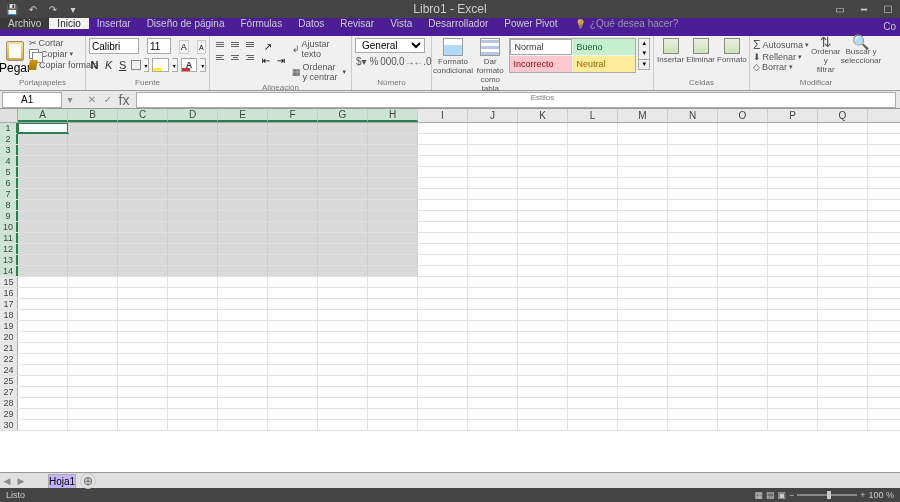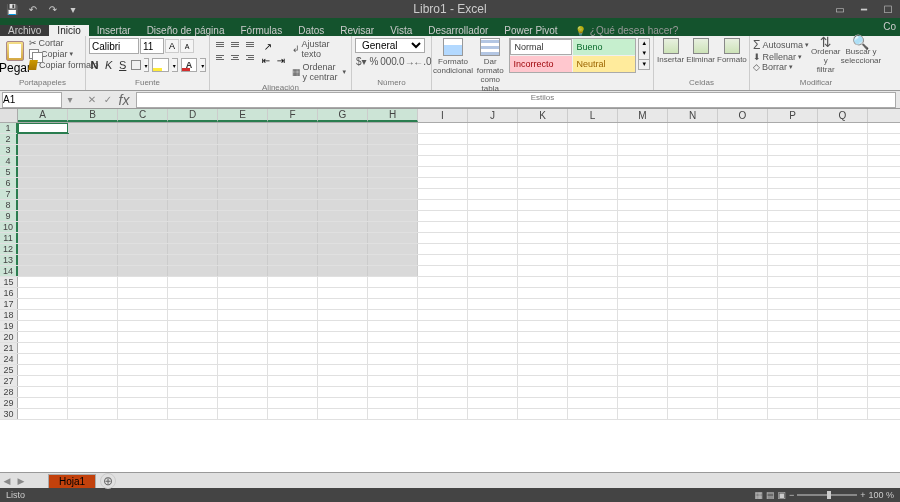--- a/index.html
+++ b/index.html
@@ -7,21 +7,21 @@
 
 
 .titlebar { background: #444; height: 18px; display: flex; align-items: center; color: #ccc; position: relative; }
 .titlebar .qat { display: flex; gap: 2px; padding-left: 4px; }
 .titlebar .qat-btn { width: 18px; height: 14px; display: flex; align-items: center; justify-content: center; color: #ccc; cursor: pointer; }
 .titlebar .title-text { position: absolute; left: 50%; transform: translateX(-50%); font-size: 12px; }
 .titlebar .win-controls { position: absolute; right: 0; display: flex; }
 .titlebar .win-btn { width: 24px; height: 18px; display: flex; align-items: center; justify-content: center; color: #ccc; cursor: pointer; }
 
 
-.tabs { background: #14532d; height: 18px; display: flex; align-items: flex-end; color: #ccc; }
+.tabs { background: #4c1d95; height: 18px; display: flex; align-items: flex-start; color: #ccc; }
 .tab { padding: 0 8px; display: flex; align-items: center; font-size: 10px; cursor: pointer; }
 .tab.active { background: #f0f0f0; color: #222; }
 .tab.file { background: #3a3a3a; }
 .tell-me { margin-left: 10px; color: #999; font-size: 10px; display: flex; align-items: center; gap: 3px; }
 .tell-me::before { content: "💡"; font-size: 9px; opacity: 0.7; }
 .co-indicator { position: absolute; right: 4px; color: #ccc; font-size: 10px; line-height: 18px; top: 18px; }
 
 
 .ribbon { background: #f0f0f0; height: 55px; display: flex; border-bottom: 1px solid #999; }
 .ribbon-group { border-right: 1px solid #ccc; display: flex; flex-direction: column; justify-content: space-between; padding: 2px 3px 0; position: relative; }
@@ -33,21 +33,21 @@
 .paste-icon { width: 18px; height: 20px; background: linear-gradient(#f5e08a, #d4a843); border: 1px solid #a88; border-radius: 2px; position: relative; }
 .paste-icon::after { content: ""; position: absolute; top: 2px; left: 2px; right: 2px; bottom: 2px; background: #fff; }
 .mini-btns { display: flex; flex-direction: column; gap: 1px; font-size: 9px; color: #555; }
 .mini-btn { display: flex; align-items: center; gap: 2px; cursor: pointer; white-space: nowrap; }
 .scissors { color: #444; }
 .copy-icon { display: inline-block; width: 10px; height: 10px; border: 1px solid #888; background: #fff; position: relative; }
 .copy-icon::after { content: ""; position: absolute; left: 2px; top: 2px; width: 9px; height: 9px; border: 1px solid #888; background: #fff; }
 .brush-icon { display: inline-block; width: 8px; height: 10px; background: linear-gradient(#c90, #a70); transform: skewX(-10deg); }
 
 
-.font-row { display: flex; gap: 1px; align-items: center; }
+.font-row { display: flex; gap: 8px; align-items: flex-end; }
 .font-sel { font-size: 10px; border: 1px solid #aaa; background: #fff; height: 16px; }
 .font-name { width: 50px; padding: 0 2px; }
 .font-size { width: 24px; padding: 0 2px; }
 .sq-btn { width: 14px; height: 14px; border: 1px solid #ccc; display: flex; align-items: center; justify-content: center; background: #f5f5f5; font-size: 9px; cursor: pointer; }
 .font-row2 { display: flex; gap: 3px; align-items: center; margin-top: 2px; }
 .fmt { font-size: 11px; cursor: pointer; color: #333; width: 12px; text-align: center; }
 .bold { font-weight: bold; } .italic { font-style: italic; } .under { text-decoration: underline; }
 .color-swatch { width: 18px; height: 14px; border: 1px solid #aaa; position: relative; cursor: pointer; }
 .color-fill { background: #fff; }
 .color-fill::after { content: ""; position: absolute; bottom: 0; left: 0; right: 6px; height: 3px; background: #ffeb3b; }
@@ -87,43 +87,43 @@
 
 
 .edit-col { display: flex; flex-direction: column; font-size: 9px; color: #555; }
 .edit-row { display: flex; gap: 2px; align-items: center; cursor: pointer; }
 .sigma { font-size: 12px; }
 .sort-btn { display: flex; flex-direction: column; align-items: center; width: 32px; font-size: 8px; color: #555; cursor: pointer; text-align: center; line-height: 9px; }
 .find-btn { width: 36px; }
 
 
 .formula-bar { background: #e8e8e8; height: 18px; display: flex; align-items: center; border-bottom: 1px solid #999; }
-.name-box { width: 60px; height: 16px; border: 1px solid #aaa; background: #fff; font-size: 10px; padding: 0 0; margin-left: 2px; display: flex; align-items: center; }
+.name-box { width: 60px; height: 16px; border: 1px solid #aaa; background: #fff; font-size: 10px; padding: 0 18px; margin-left: 2px; display: flex; align-items: center; }
 .fb-btn { width: 16px; height: 16px; display: flex; align-items: center; justify-content: center; color: #888; cursor: pointer; font-size: 10px; }
-.fx { font-style: italic; font-size: 14px; color: #666; }
+.fx { font-size: 14px; color: #666; }
 .formula-input { flex: 1; height: 16px; border: 1px solid #aaa; background: #fff; margin: 0 4px; }
 
 
 .grid-wrap { position: relative; background: #fff; height: 363px; overflow: hidden; }
 .col-headers { display: flex; background: #e8e8e8; border-bottom: 1px solid #aaa; height: 14px; position: sticky; top: 0; }
 .corner { width: 18px; background: #e0e0e0; border-right: 1px solid #aaa; }
 .col-h { width: 50px; text-align: center; font-size: 10px; color: #444; border-right: 1px solid #ccc; cursor: pointer; display: flex; align-items: center; justify-content: center; }
 .col-h.sel { background: #cce4d6; border-bottom: 2px solid #2a7d4f; }
 .rows { }
 .row { display: flex; height: 11px; border-bottom: 1px solid #e0e0e0; }
 .row-h { width: 18px; background: #e8e8e8; border-right: 1px solid #aaa; text-align: center; font-size: 9px; color: #444; cursor: pointer; display: flex; align-items: center; justify-content: center; }
 .row-h.sel { background: #cce4d6; border-right: 2px solid #2a7d4f; }
 .cell { width: 50px; border-right: 1px solid #e0e0e0; }
 .cell.sel { background: #d9d9d9; border-right: 1px solid #ccc; }
 .cell.active { background: #fff; border: 1px solid #2a7d4f; outline: 1px solid #2a7d4f; }
 
 
 .sheet-bar { background: #e0e0e0; height: 16px; display: flex; align-items: center; border-top: 1px solid #999; }
 .sh-nav { width: 14px; height: 14px; display: flex; align-items: center; justify-content: center; color: #888; cursor: pointer; font-size: 9px; }
-.sheet-tab { background: #c2410c; border: 1px solid #aaa; border-bottom: none; padding: 1px 10px; font-size: 10px; cursor: pointer; margin-left: 20px; text-align: center; }
+.sheet-tab { background: #c4b5fd; border: 1px solid #aaa; border-bottom: none; padding: 1px 0; font-size: 10px; cursor: pointer; margin-left: 20px; text-align: center; }
 .add-sheet { width: 16px; height: 16px; display: flex; align-items: center; justify-content: center; color: #666; cursor: pointer; font-size: 12px; margin-left: 4px; border: 1px solid #ccc; border-radius: 8px; }
 
 
 .status-bar { background: #444; height: 14px; color: #ccc; font-size: 9px; display: flex; align-items: center; padding: 0 6px; justify-content: space-between; }
 .zoom { display: flex; align-items: center; gap: 3px; }
 .zoom-track { width: 60px; height: 2px; background: #888; position: relative; }
 .zoom-thumb { position: absolute; width: 4px; height: 8px; background: #ccc; left: 50%; top: -3px; }
 </style>
 </head>
 <body>
@@ -819,20 +819,40 @@
         <div class="cell"></div>
         <div class="cell"></div>
         <div class="cell"></div>
         <div class="cell"></div>
         <div class="cell"></div>
         <div class="cell"></div>
         <div class="cell"></div>
         <div class="cell"></div>
       </div>
       <div class="row">
+        <div class="row-h">22</div>
+        <div class="cell"></div>
+        <div class="cell"></div>
+        <div class="cell"></div>
+        <div class="cell"></div>
+        <div class="cell"></div>
+        <div class="cell"></div>
+        <div class="cell"></div>
+        <div class="cell"></div>
+        <div class="cell"></div>
+        <div class="cell"></div>
+        <div class="cell"></div>
+        <div class="cell"></div>
+        <div class="cell"></div>
+        <div class="cell"></div>
+        <div class="cell"></div>
+        <div class="cell"></div>
+        <div class="cell"></div>
+      </div>
+      <div class="row">
         <div class="row-h">24</div>
         <div class="cell"></div>
         <div class="cell"></div>
         <div class="cell"></div>
         <div class="cell"></div>
         <div class="cell"></div>
         <div class="cell"></div>
         <div class="cell"></div>
         <div class="cell"></div>
         <div class="cell"></div>

